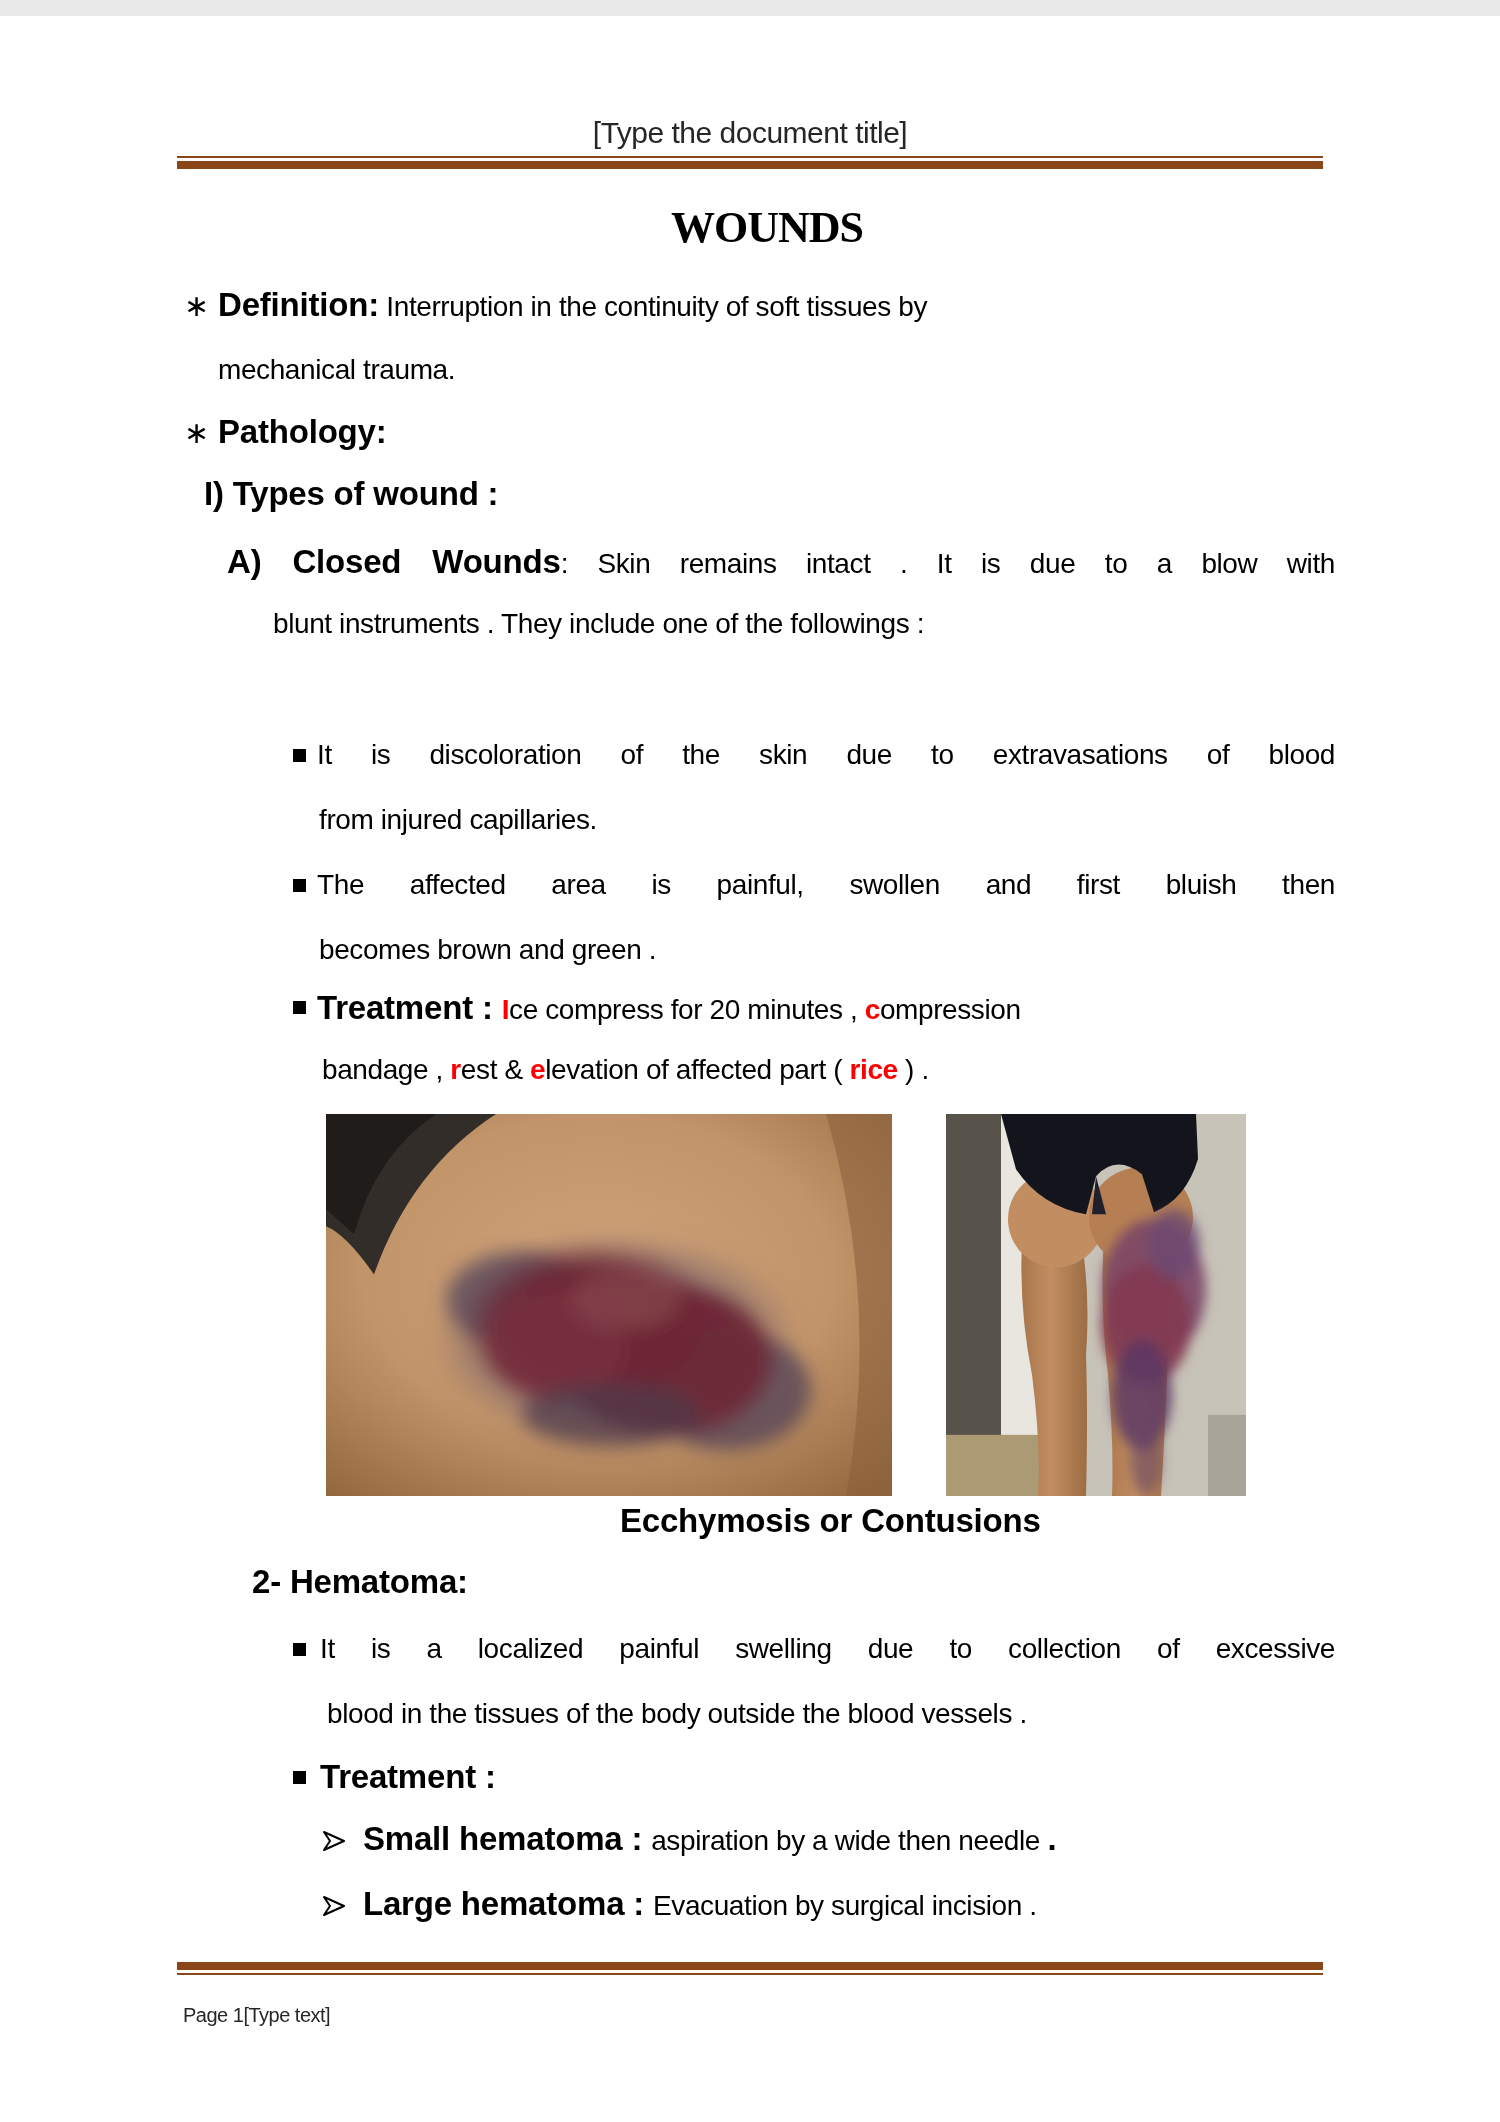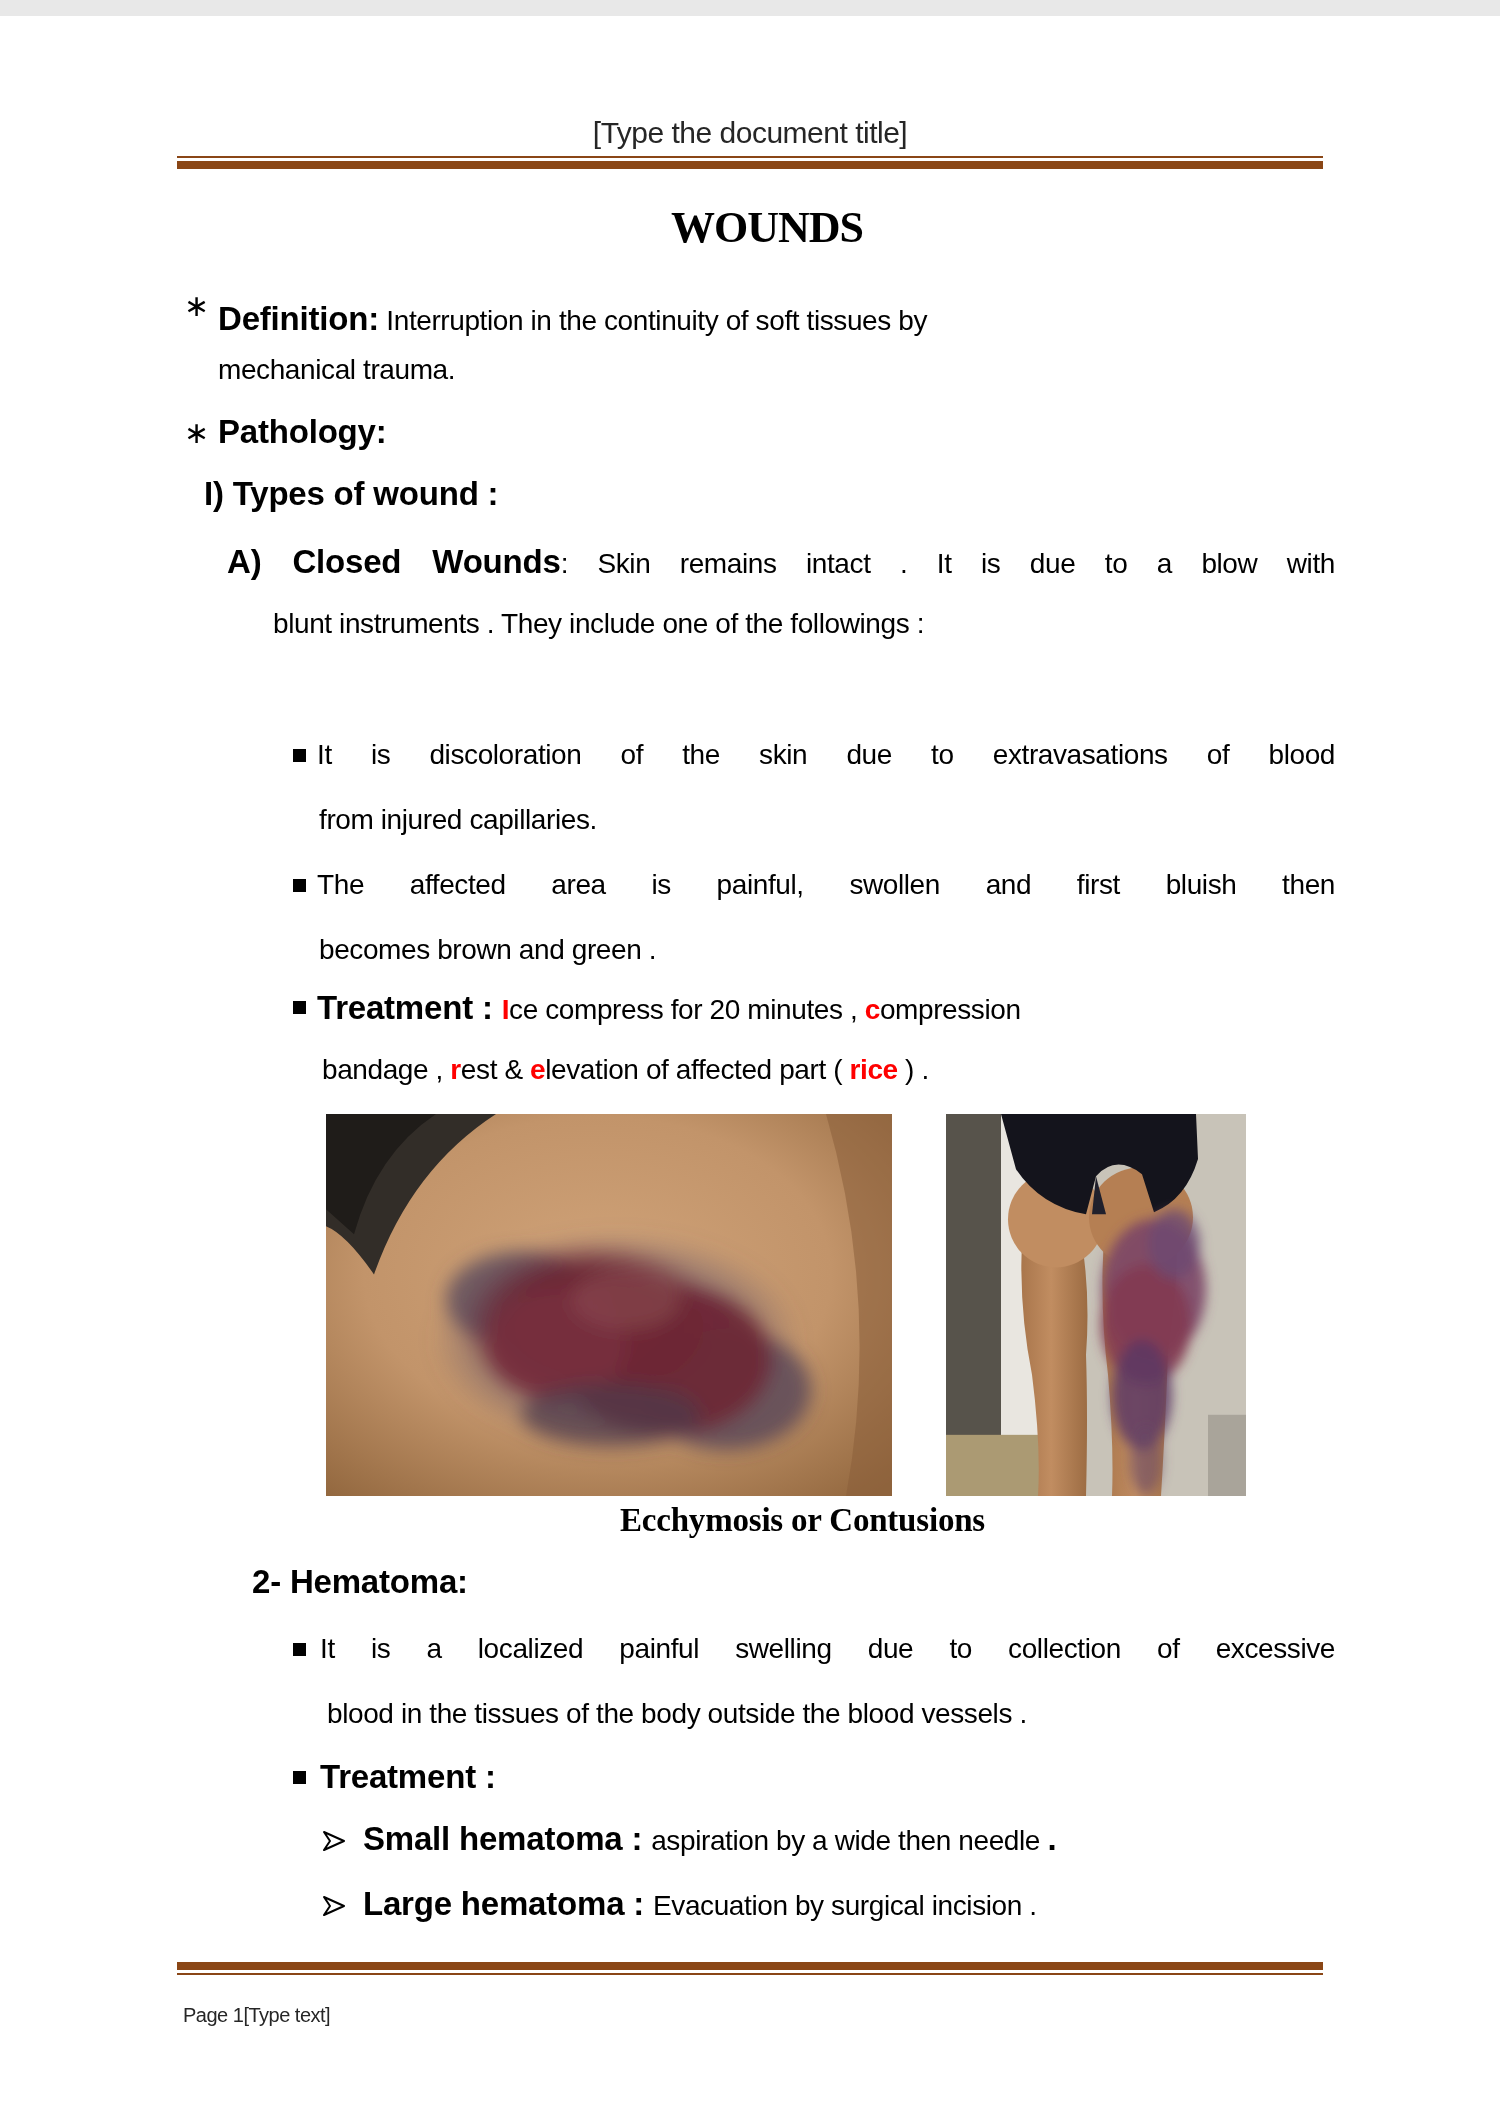--- a/index.html
+++ b/index.html
@@ -65,21 +65,20 @@
     padding-left:34px;
   }
   .photo{position:absolute;top:1098px;height:382px;}
   .photo svg{display:block;width:100%;height:100%;}
   .caption{
     position:absolute;
     left:620px;top:1486px;
     font-size:33px;
     font-weight:bold;
     letter-spacing:-0.2px;
-    font-family:Liberation Serif, serif;
   }
   .footer-text{
     position:absolute;
     left:183px;top:1988px;
     width:1134px;
     display:flex;
     justify-content:flex-start;
     font-size:20px;
     letter-spacing:-0.5px;
     color:#262626;
@@ -90,21 +89,21 @@
 
 <div class="page">
 
   <div class="header-title">[Type the document title]</div>
   <div class="rule-thin" style="top:140px"></div>
   <div class="rule-thick" style="top:145px"></div>
 
   <div class="doc-title">WOUNDS</div>
 
   <span class="ast" style="left:184px;top:270px">∗</span>
-  <div class="line" style="left:218px;top:283px">
+  <div class="line" style="left:218px;top:269px">
     <span class="b">Definition:</span>
     <span>Interruption in the continuity of soft tissues by</span>
   </div>
   <div class="line" style="left:218px;top:334px">mechanical trauma.</div>
 
   <span class="ast" style="left:184px;top:397px">∗</span>
   <div class="line" style="left:218px;top:396px">
     <span class="b">Pathology:</span>
   </div>
 

